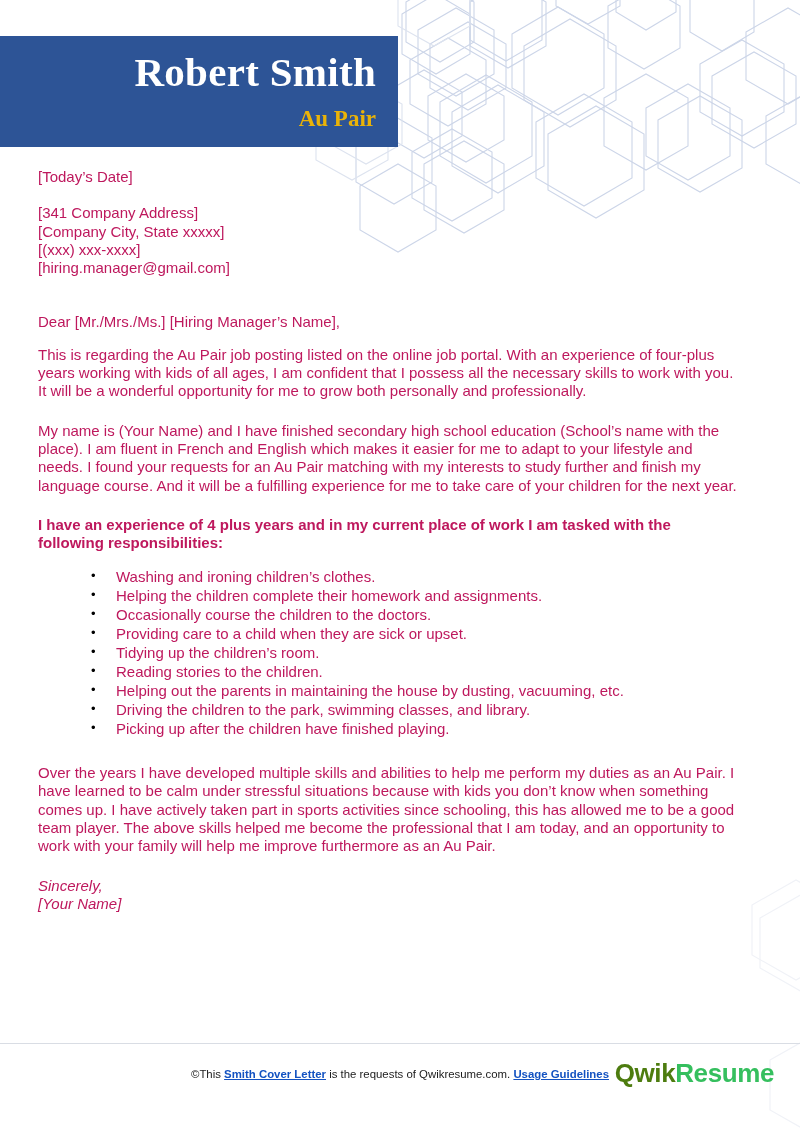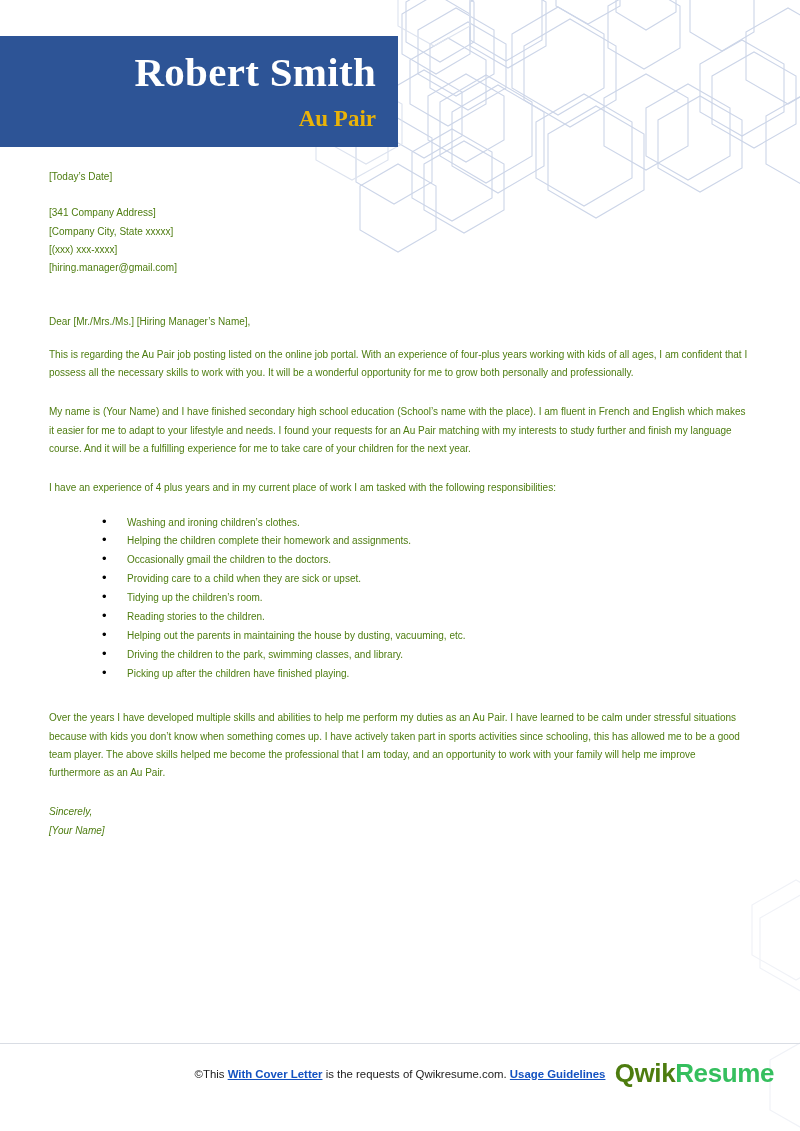--- a/index.html
+++ b/index.html
@@ -61,44 +61,44 @@
     font-size: 23px;
     font-weight: 700;
     line-height: 1.0;
     margin: 14px 0 0 0;
     display: block;
   }
 
   
   .letter-body {
     position: absolute;
-    left: 49px;
+    left: 38px;
     top: 168px;
     width: 700px;
     z-index: 3;
-    color: #4d7c0f;
-    font-size: 10px;
+    color: #be185d;
+    font-size: 15px;
     line-height: 18.3px;
   }
   .date-line {
     margin: 0 0 18px 0;
   }
   .addr-block {
     margin: 0 0 36px 0;
   }
   .addr-block div { margin: 0; }
 
   .salutation {
     margin: 0 0 14px 0;
   }
   .para {
     margin: 0 0 21px 0;
     text-align: left;
   }
-  .para.tight { margin-bottom: 16px; }
+  .para.tight { margin-bottom: 16px; font-weight: bold; }
 
   ul.duties {
     margin: 16px 0 26px 0;
     padding: 0 0 0 0;
     list-style: none;
   }
   ul.duties li {
     position: relative;
     padding-left: 78px;
     margin: 0 0 0.5px 0;
@@ -238,39 +238,39 @@
 
     <p class="para">This is regarding the Au Pair job posting listed on the online job portal. With an experience of four-plus years working with kids of all ages, I am confident that I possess all the necessary skills to work with you. It will be a wonderful opportunity for me to grow both personally and professionally.</p>
 
     <p class="para">My name is (Your Name) and I have finished secondary high school education (School’s name with the place). I am fluent in French and English which makes it easier for me to adapt to your lifestyle and needs. I found your requests for an Au Pair matching with my interests to study further and finish my language course.  And it will be a fulfilling experience for me to take care of your children for the next year.</p>
 
     <p class="para tight">I have an experience of 4 plus years and in my current place of work I am tasked with the following responsibilities:</p>
 
     <ul class="duties">
       <li>Washing and ironing children’s clothes.</li>
       <li>Helping the children complete their homework and assignments.</li>
-      <li>Occasionally gmail the children to the doctors.</li>
+      <li>Occasionally course the children to the doctors.</li>
       <li>Providing care to a child when they are sick or upset.</li>
       <li>Tidying up the children’s room.</li>
       <li>Reading stories to the children.</li>
       <li>Helping out the parents in maintaining the house by dusting, vacuuming, etc.</li>
       <li>Driving the children to the park, swimming classes, and library.</li>
       <li>Picking up after the children have finished playing.</li>
     </ul>
 
     <p class="para">Over the years I have developed multiple skills and abilities to help me perform my duties as an Au Pair. I have learned to be calm under stressful situations because with kids you don’t know when something comes up. I have actively taken part in sports activities since schooling, this has allowed me to be a good team player. The above skills helped me become the professional that I am today, and an opportunity to work with your family will help me improve furthermore as an Au Pair.</p>
 
 
     <div class="sign-off">
       <div>Sincerely,</div>
       <div>[Your Name]</div>
     </div>
   </div>
 
   <div class="footer-rule"></div>
 
   <div class="footer">
-    <div class="footer-copy"><span>©</span><span>This </span><a class="footer-link" href="#">With Cover Letter</a><span> is the requests of Qwikresume.com. </span><a class="footer-link" href="#">Usage Guidelines</a></div>
+    <div class="footer-copy"><span>©</span><span>This </span><a class="footer-link" href="#">Smith Cover Letter</a><span> is the requests of Qwikresume.com. </span><a class="footer-link" href="#">Usage Guidelines</a></div>
 
     <div class="logo"><span class="qwik">Qwik</span><span class="resume">Resume</span></div>
   </div>
 
 </div>
 
 </body></html>

